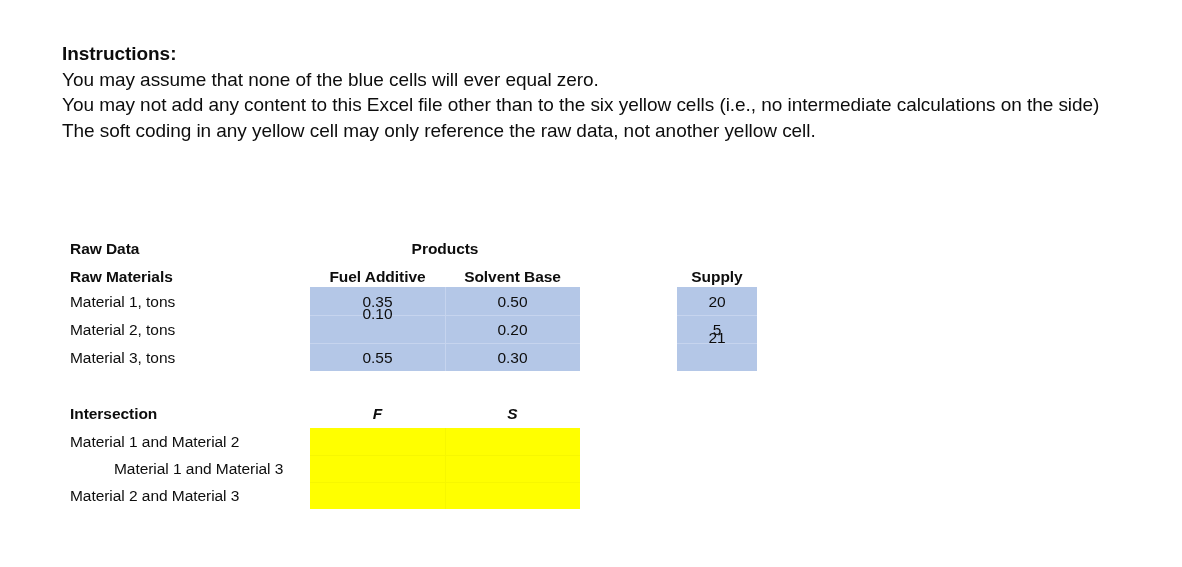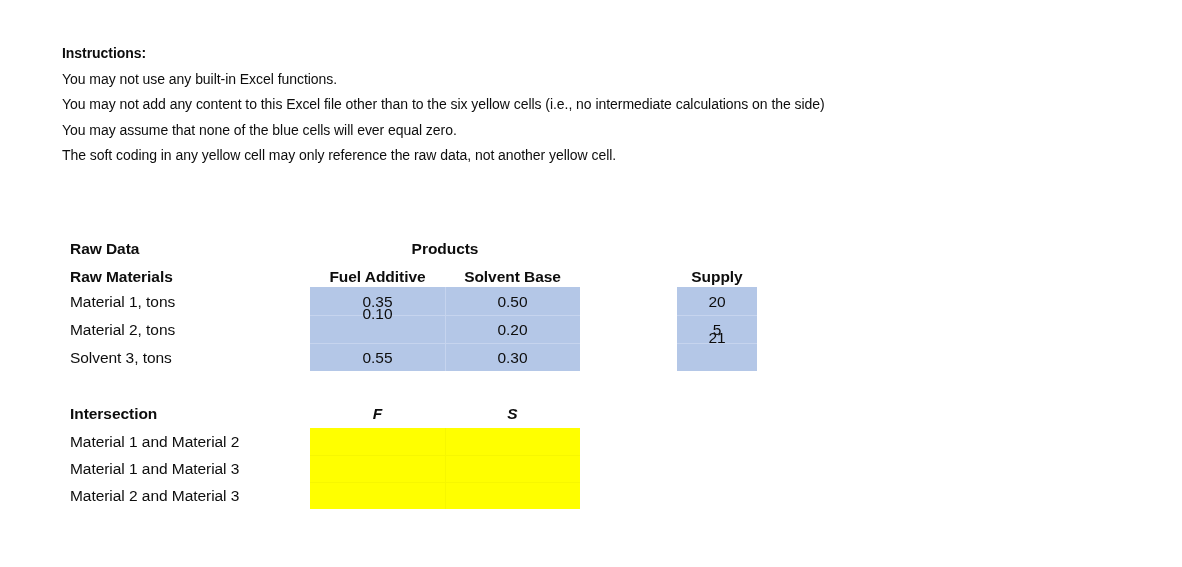--- a/index.html
+++ b/index.html
@@ -17,21 +17,21 @@
   }
 
   
   #instructions {
     position: absolute;
     left: 62px;
     top: 41px;
     width: 1090px;
   }
   #instructions .line {
-    font-size: 14px;
+    font-size: 19px;
     line-height: 25.5px;
     white-space: nowrap;
     letter-spacing: -0.05px;
   }
   #instructions .line.heading {
     font-weight: bold;
   }
 
   
   .sheet-text {
@@ -130,23 +130,22 @@
     width: 1px;
     height: 100%;
     background: #f7f700;
   }
 </style>
 </head>
 <body>
 
 <div id="instructions">
   <div class="line heading">Instructions:</div>
-  <div class="line">You may not use any built-in Excel functions.</div>
+  <div class="line">You may assume that none of the blue cells will ever equal zero.</div>
   <div class="line">You may not add any content to this Excel file other than to the six yellow cells (i.e., no intermediate calculations on the side)</div>
-  <div class="line">You may assume that none of the blue cells will ever equal zero.</div>
   <div class="line">The soft coding in any yellow cell may only reference the raw data, not another yellow cell.</div>
 </div>
 
 <div id="rawdata-section">
 
   <div class="sheet-text bold row-label" style="top:235px;">Raw Data</div>
   <div class="sheet-text bold center" style="top:235px; left:310px; width:270px;">Products</div>
 
   <div class="sheet-text bold row-label" style="top:263px;">Raw Materials</div>
   <div class="sheet-text bold center col-f" style="top:263px;">Fuel Additive</div>
@@ -167,21 +166,21 @@
   <div class="sheet-text row-label" style="top:288px;">Material 1, tons</div>
   <div class="cell-val col-f" style="top:288px;">0.35</div>
   <div class="cell-val col-s" style="top:288px;">0.50</div>
   <div class="cell-val col-supply" style="top:288px;">20</div>
 
   <div class="sheet-text row-label" style="top:316px;">Material 2, tons</div>
   <div class="cell-val col-f" style="top:300px;">0.10</div>
   <div class="cell-val col-s" style="top:316px;">0.20</div>
   <div class="cell-val col-supply" style="top:316px;">5</div>
 
-  <div class="sheet-text row-label" style="top:344px;">Solvent 3, tons</div>
+  <div class="sheet-text row-label" style="top:344px;">Material 3, tons</div>
   <div class="cell-val col-f" style="top:344px;">0.55</div>
   <div class="cell-val col-s" style="top:344px;text-align:center;">0.30</div>
   <div class="cell-val col-supply" style="top:324px;">21</div>
 
 </div>
 
 <div id="intersection-section">
 
   <div class="sheet-text bold row-label" style="top:400px;">Intersection</div>
   <div class="sheet-text bolditalic center col-f" style="top:400px;">F</div>
@@ -190,21 +189,21 @@
   <div id="yellow-block">
     <div class="hline" style="top:27px;"></div>
     <div class="hline" style="top:54px;"></div>
     <div class="vline" style="left:135px;"></div>
   </div>
 
   <div class="sheet-text row-label" style="top:428px;">Material 1 and Material 2</div>
   <div class="cell-val col-f" style="top:428px;"></div>
   <div class="cell-val col-s" style="top:428px;"></div>
 
-  <div class="sheet-text row-label" style="top:455px;">Material 1 and Material 3</div>
+  <div class="sheet-text row-label" style="top:455px;margin-left:44px;">Material 1 and Material 3</div>
   <div class="cell-val col-f" style="top:455px;"></div>
   <div class="cell-val col-s" style="top:455px;"></div>
 
   <div class="sheet-text row-label" style="top:482px;">Material 2 and Material 3</div>
   <div class="cell-val col-f" style="top:482px;"></div>
   <div class="cell-val col-s" style="top:482px;"></div>
 
 </div>
 
 </body></html>

